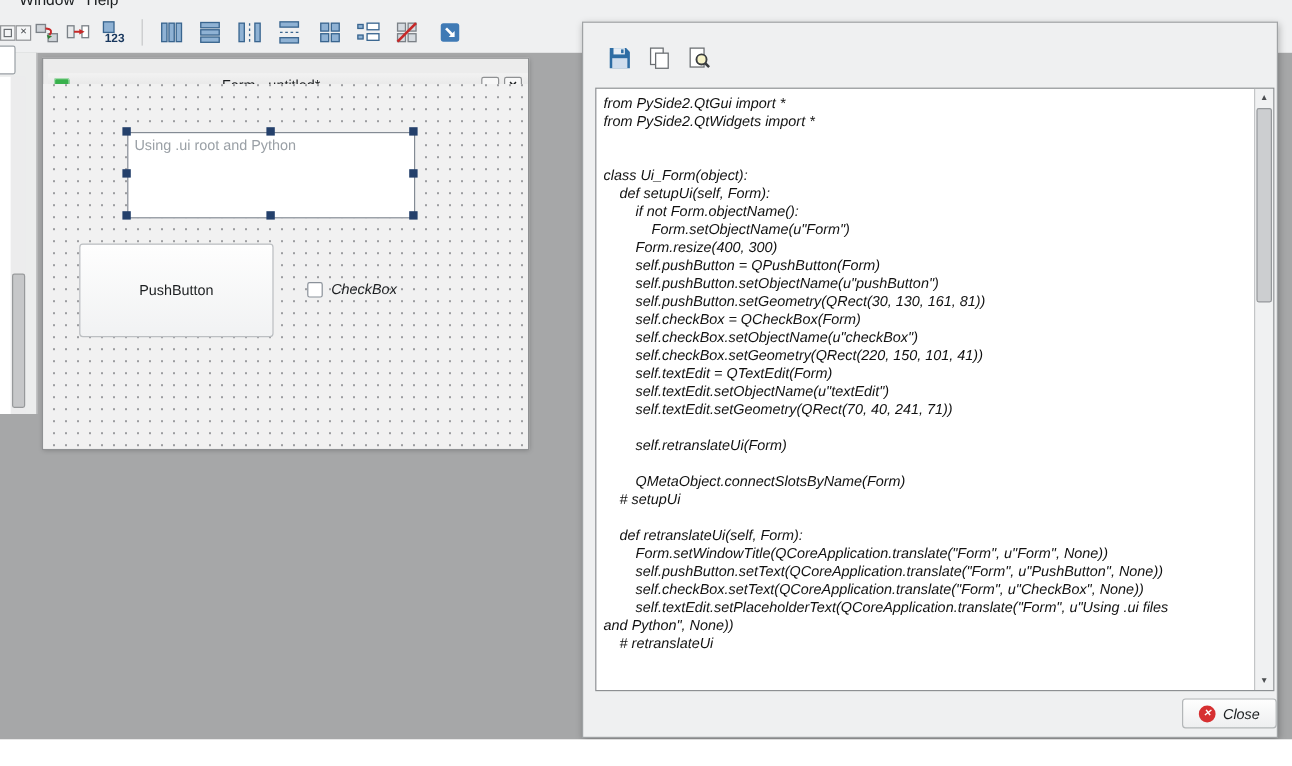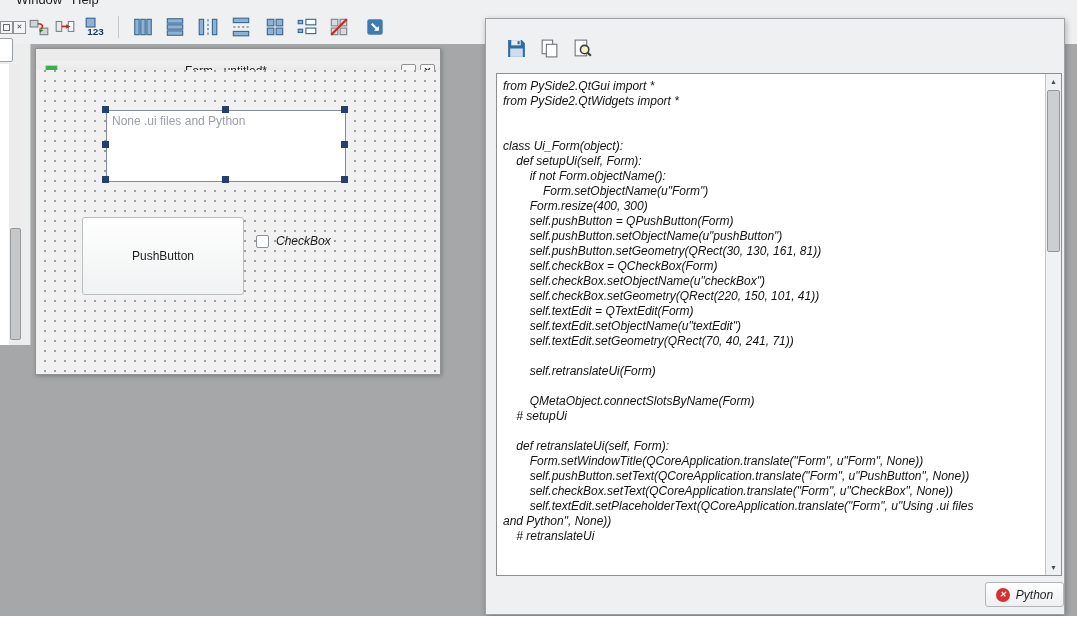--- a/index.html
+++ b/index.html
@@ -48,23 +48,23 @@
   .fw-min{right:24px;}
   .fw-close{right:5px;font-weight:bold;font-size:9px;}
   .fw-canvas{position:absolute;top:21px;left:0;right:0;bottom:0;background-color:#f1f1f1;
              background-image:radial-gradient(circle,#9c9da0 1px,transparent 1.2px);
              background-size:10px 10px;background-position:4px 6px;}
 
   .w-textedit{position:absolute;left:70px;top:40px;width:238px;height:70px;background:#fff;
               border:1px solid #848b94;}
   .w-placeholder{position:absolute;left:5px;top:3px;color:#9aa0a6;}
   .handle{position:absolute;width:7px;height:7px;background:var(--selection-handle,#24406b);}
-  .w-pushbutton{position:absolute;left:46px;top:133px;width:160px;height:76px;
+  .w-pushbutton{position:absolute;left:30px;top:133px;width:160px;height:76px;
                 background:linear-gradient(#fefefe,#f1f2f3);border:1px solid #bcbfc2;border-radius:3px;
-                display:flex;align-items:center;justify-content:center;margin-top:14px;}
+                display:flex;align-items:center;justify-content:center;}
   .w-checkbox{position:absolute;left:220px;top:164px;display:flex;align-items:center;gap:7px;font-style:italic;}
   .cb-box{width:13px;height:13px;background:#fff;border:1px solid #8a9199;border-radius:2px;box-sizing:border-box;}
 
   
   .code-window{position:absolute;left:485px;top:18px;width:580px;height:597px;background:#eff0f1;
                border:1px solid #9fa2a4;box-shadow:1px 2px 6px rgba(0,0,0,.28);box-sizing:border-box;font-style:italic;}
   .cw-btn{position:absolute;top:19px;width:24px;height:24px;border-radius:3px;
           display:flex;align-items:center;justify-content:center;}
   .code-area{position:absolute;left:10px;top:54px;width:566px;height:503px;background:#fff;
              border:1px solid #8d9093;box-sizing:border-box;overflow:hidden;}
@@ -223,21 +223,21 @@
 
   <div class="form-window">
     <div class="fw-titlebar">
       <span class="fw-icon"></span>
       <span class="fw-title">Form - untitled*</span>
       <span class="fw-btn fw-min">-</span>
       <span class="fw-btn fw-close">✕</span>
     </div>
     <div class="fw-canvas">
       <div class="w-textedit">
-        <span class="w-placeholder">None .ui files and Python</span>
+        <span class="w-placeholder">Using .ui root and Python</span>
       </div>
       <div class="handle" style="left:66px;top:36px"></div>
       <div class="handle" style="left:186px;top:36px"></div>
       <div class="handle" style="left:305px;top:36px"></div>
       <div class="handle" style="left:66px;top:71px"></div>
       <div class="handle" style="left:305px;top:71px"></div>
       <div class="handle" style="left:66px;top:106px"></div>
       <div class="handle" style="left:186px;top:106px"></div>
       <div class="handle" style="left:305px;top:106px"></div>
 
@@ -308,18 +308,18 @@
 </pre>
       <div class="vscroll">
         <div class="vs-arrow vs-up">▲</div>
         <div class="vs-thumb"></div>
         <div class="vs-arrow vs-down">▼</div>
       </div>
     </div>
 
     <div class="close-btn">
       <span class="close-x">✕</span>
-      <span>Python</span>
+      <span>Close</span>
     </div>
   </div>
 
 
 </div>
 
 </body></html>

